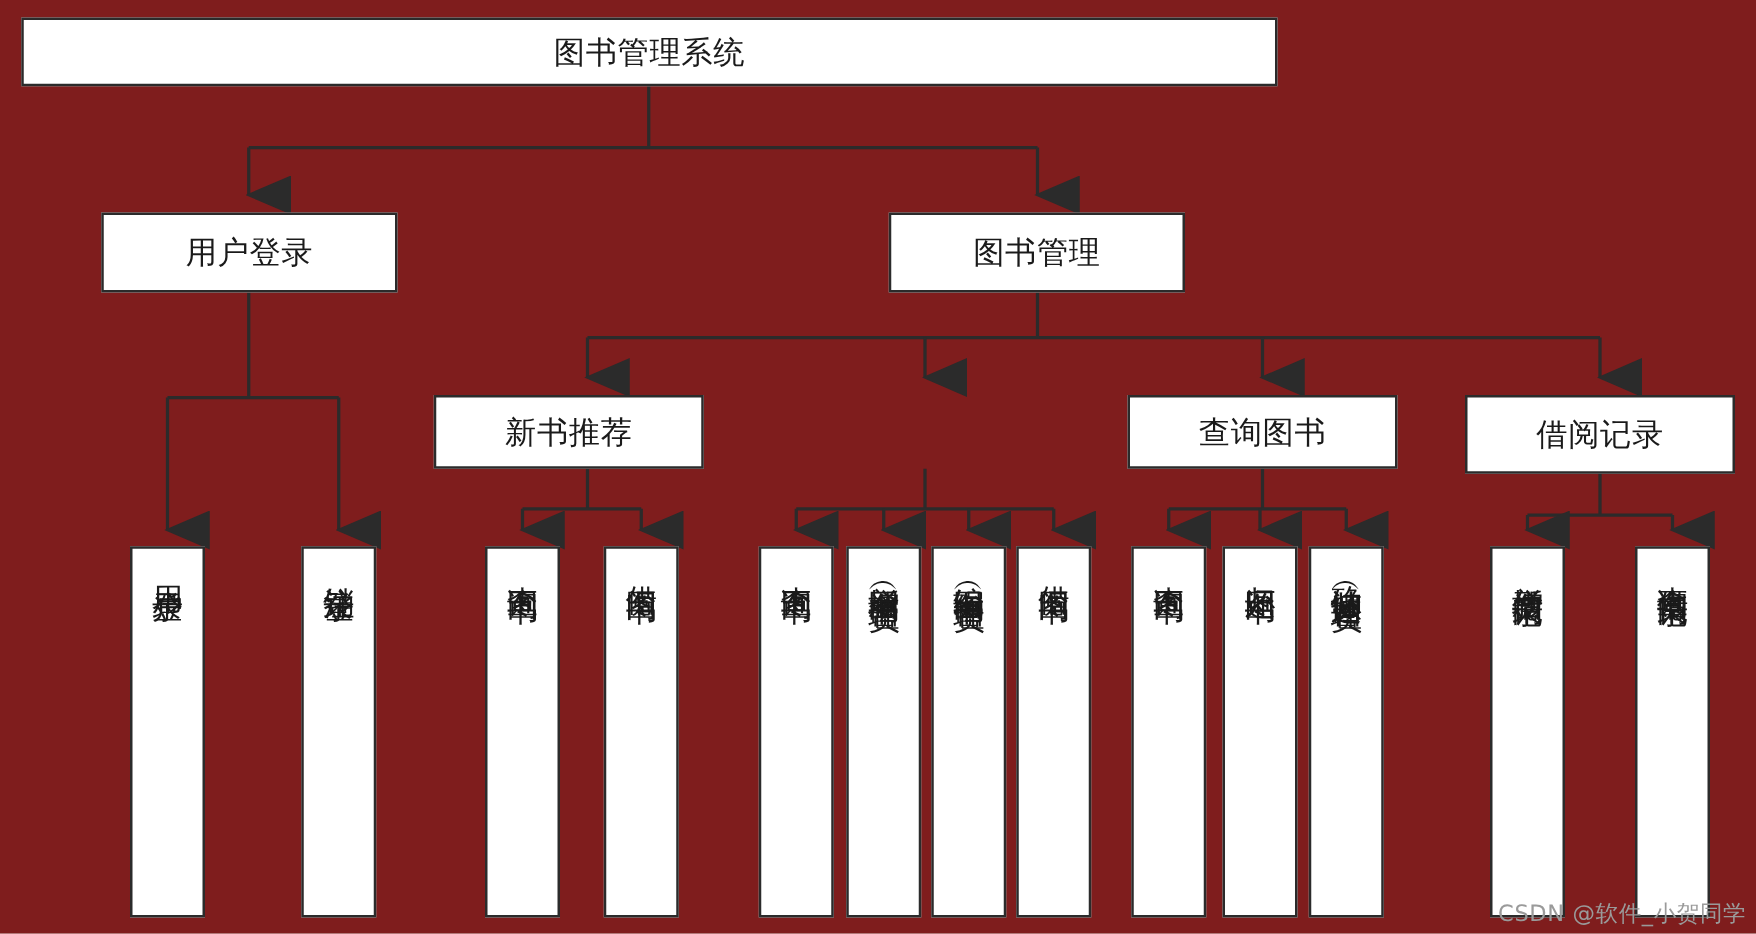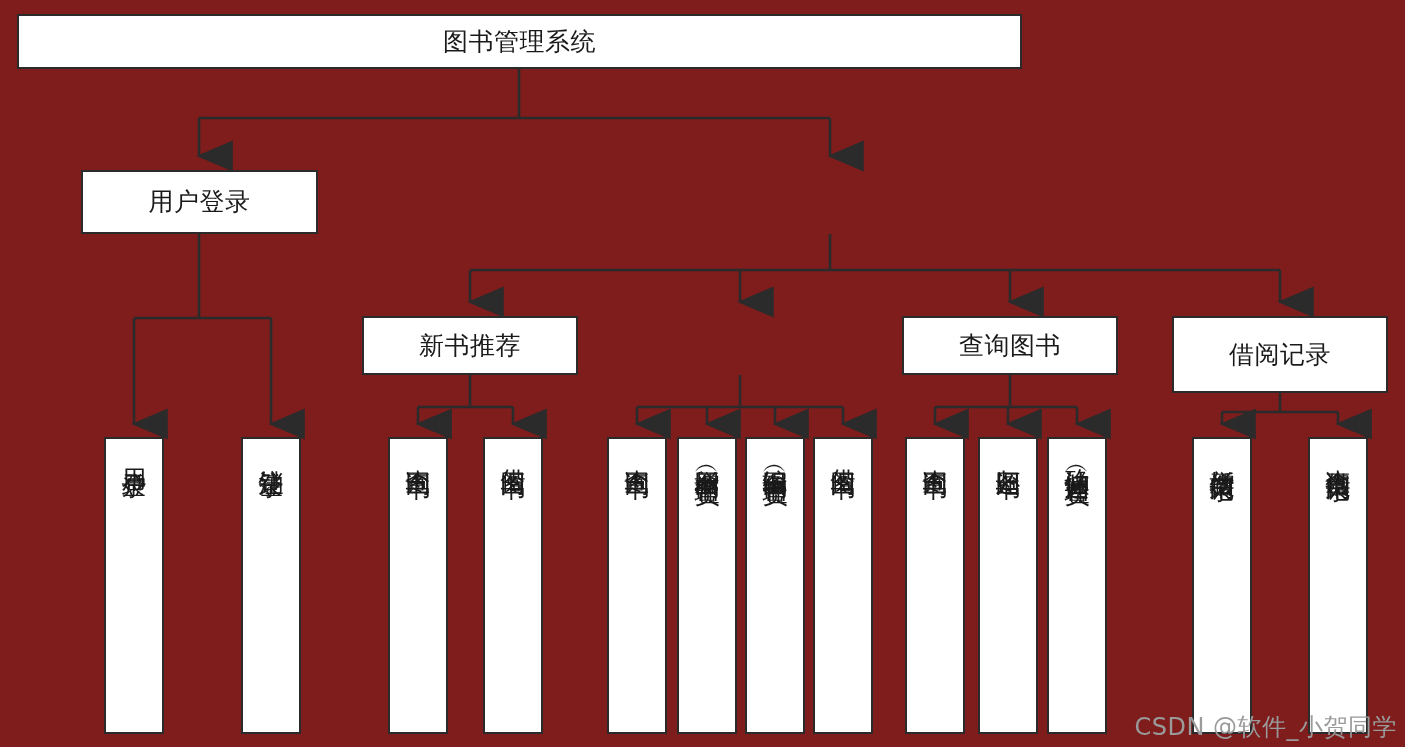--- a/index.html
+++ b/index.html
@@ -62,21 +62,21 @@
     text-orientation: upright;
     font-size: 25px;
     line-height: 1.08;
     letter-spacing: 2px;
     white-space: nowrap;
   }
   #watermark {
     position: absolute;
     right: 8px;
     bottom: 4px;
-    font-size: 24px;
+    font-size: 18px;
     color: #9a9a9a;
     letter-spacing: 0.5px;
     white-space: nowrap;
     font-family: "DejaVu Sans", "Liberation Sans", sans-serif;
   }
 </style>
 </head>
 <body>
 
 <div id="diagram-root">
@@ -135,31 +135,34 @@
   </svg>
 
   <div class="node horiz root" style="left:17px; top:14px; width:1005px; height:55px;">
     <span class="label">图书管理系统</span>
   </div>
 
   <div class="node horiz" style="left:81px; top:170px; width:237px; height:64px;">
     <span class="label">用户登录</span>
   </div>
 
-
-  <div class="node horiz" style="left:362px; top:316px; width:216px; height:59px;">
+  <div class="node horiz" style="left:711px; top:170px; width:237px; height:64px;">
+    <span class="label">图书管理</span>
+  </div>
+
+  <div class="node horiz" style="left:347px; top:316px; width:216px; height:59px;">
     <span class="label">新书推荐</span>
   </div>
 
 
   <div class="node horiz" style="left:902px; top:316px; width:216px; height:59px;">
     <span class="label">查询图书</span>
   </div>
 
-  <div class="node horiz" style="left:1172px; top:316px; width:216px; height:77px;">
+  <div class="node horiz" style="left:1172px; top:316px; width:216px; height:63px;">
     <span class="label">借阅记录</span>
   </div>
 
   <div class="node vert" style="left:104px; top:437px; width:60px; height:297px;">
     <span class="label">用户登录</span>
   </div>
 
   <div class="node vert" style="left:241px; top:437px; width:60px; height:297px;">
     <span class="label">注销登录</span>
   </div>

